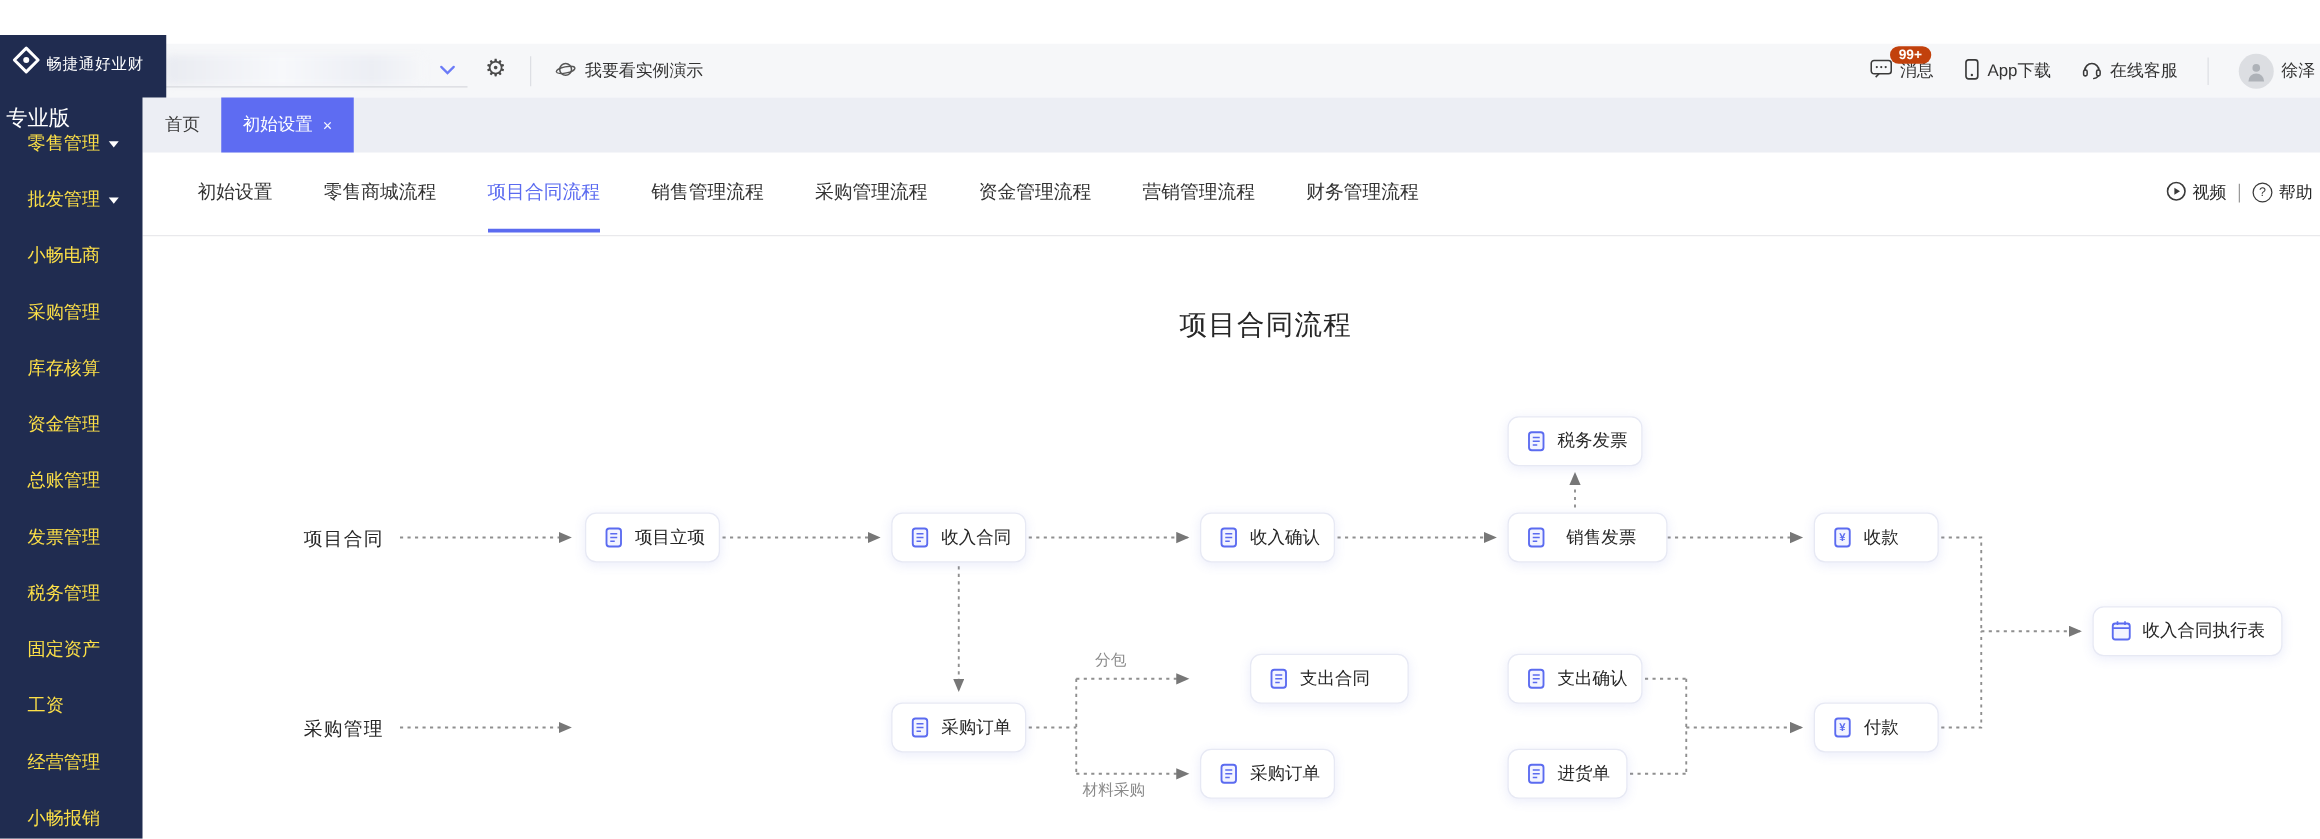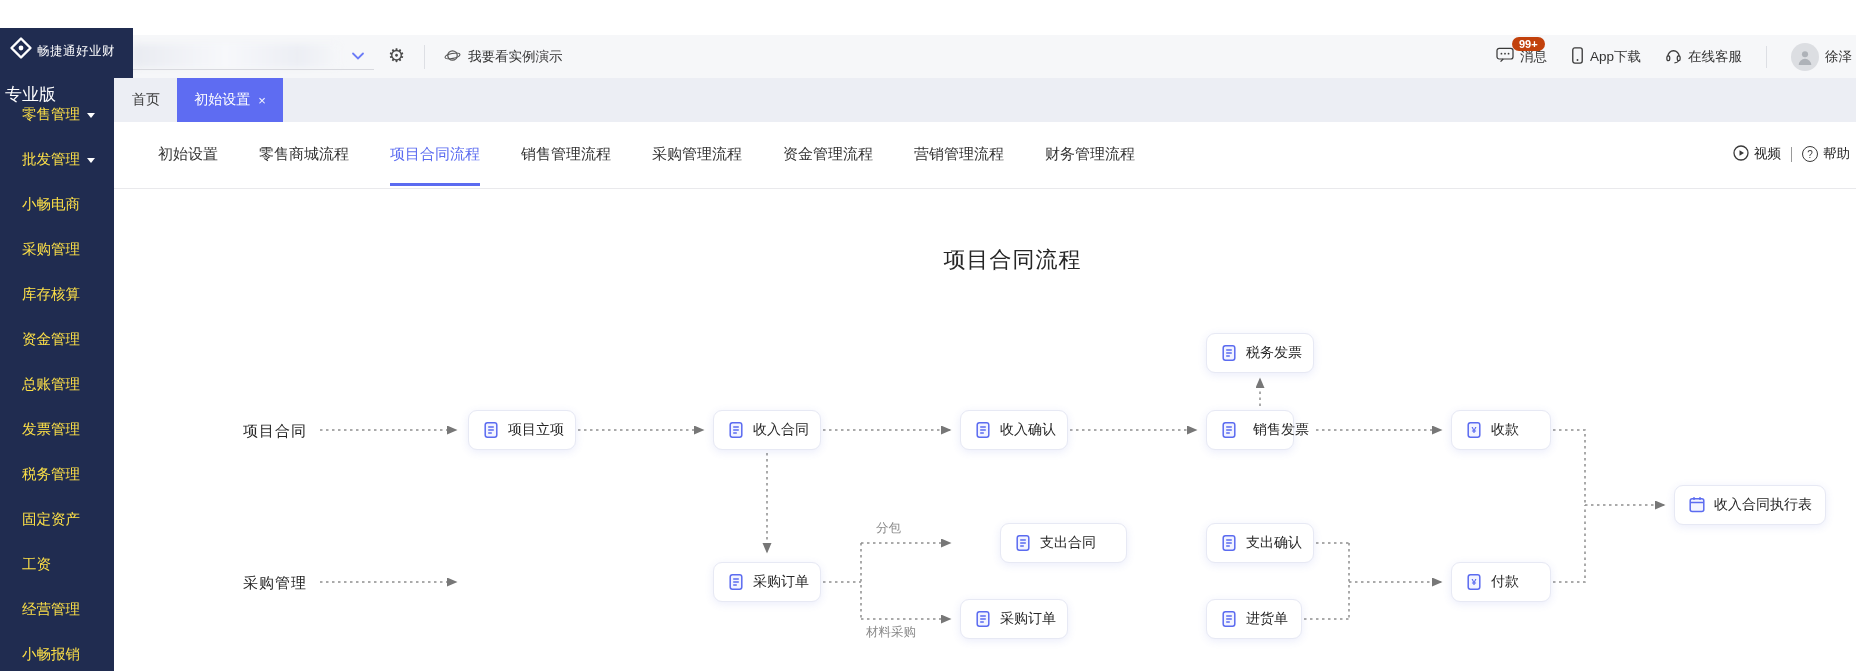--- a/index.html
+++ b/index.html
@@ -281,21 +281,21 @@
       </svg>
     <span>收入合同</span>
   </div>
   <div class="node" style="left:846px;top:288px;width:108px;">
     <svg class="nicon" viewBox="0 0 18 18">
         <rect class="bg" x="3.2" y="1.8" width="11.6" height="14.4" rx="2.2"></rect>
         <path class="ln" d="M6.2 6h5.6M6.2 9h5.6M6.2 12h3.6"></path>
       </svg>
     <span>收入确认</span>
   </div>
-  <div class="node" style="left:1092px;top:288px;width:88px;gap:15px;">
+  <div class="node" style="left:1092px;top:288px;width:128px;gap:15px;">
     <svg class="nicon" viewBox="0 0 18 18">
         <rect class="bg" x="3.2" y="1.8" width="11.6" height="14.4" rx="2.2"></rect>
         <path class="ln" d="M6.2 6h5.6M6.2 9h5.6M6.2 12h3.6"></path>
       </svg>
     <span>销售发票</span>
   </div>
   <div class="node" style="left:1092px;top:211px;width:108px;">
     <svg class="nicon" viewBox="0 0 18 18">
         <rect class="bg" x="3.2" y="1.8" width="11.6" height="14.4" rx="2.2"></rect>
         <path class="ln" d="M6.2 6h5.6M6.2 9h5.6M6.2 12h3.6"></path>

